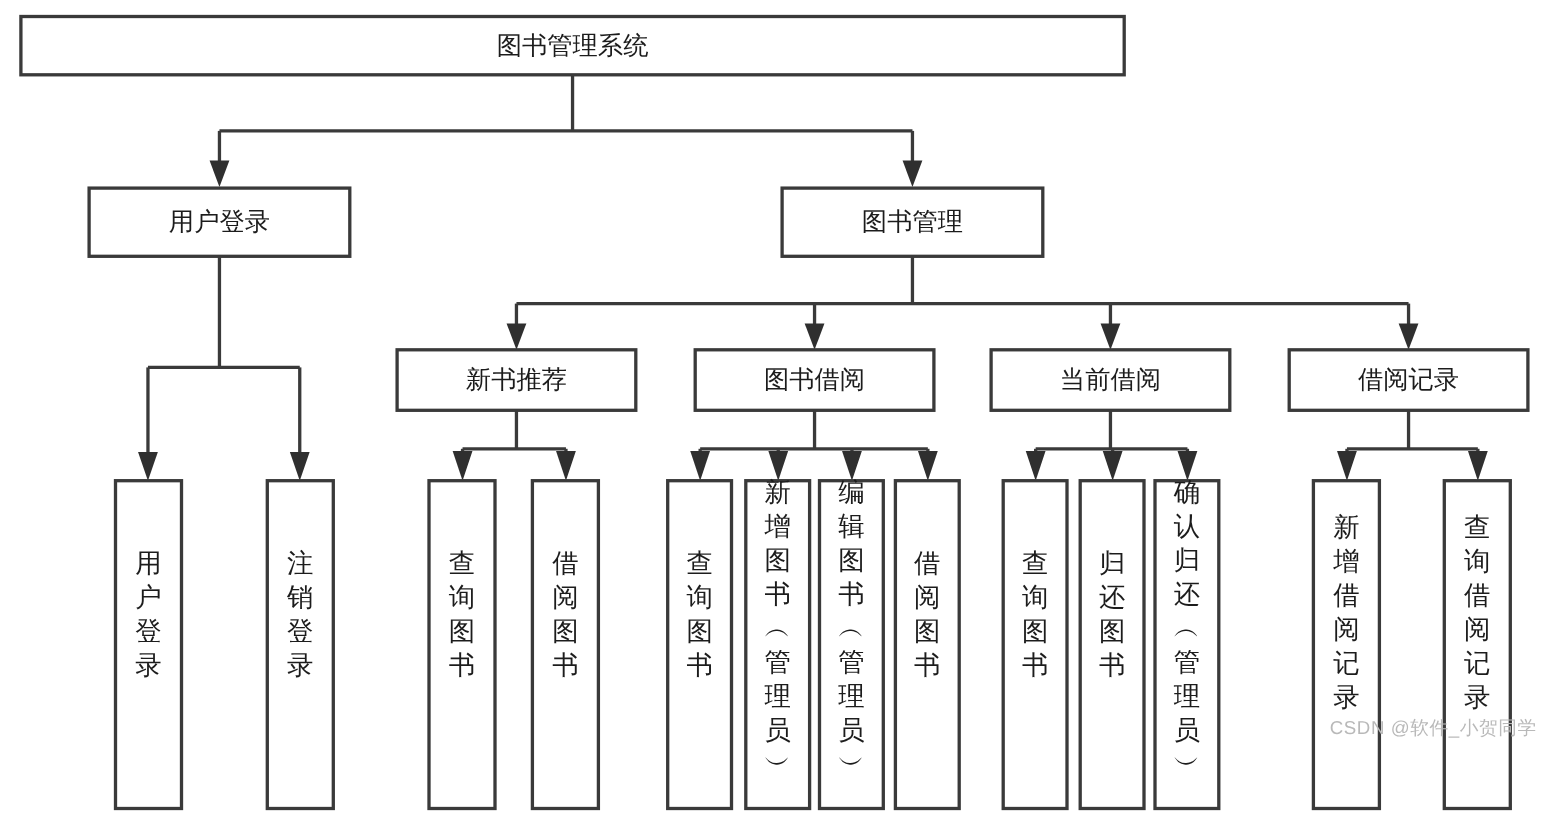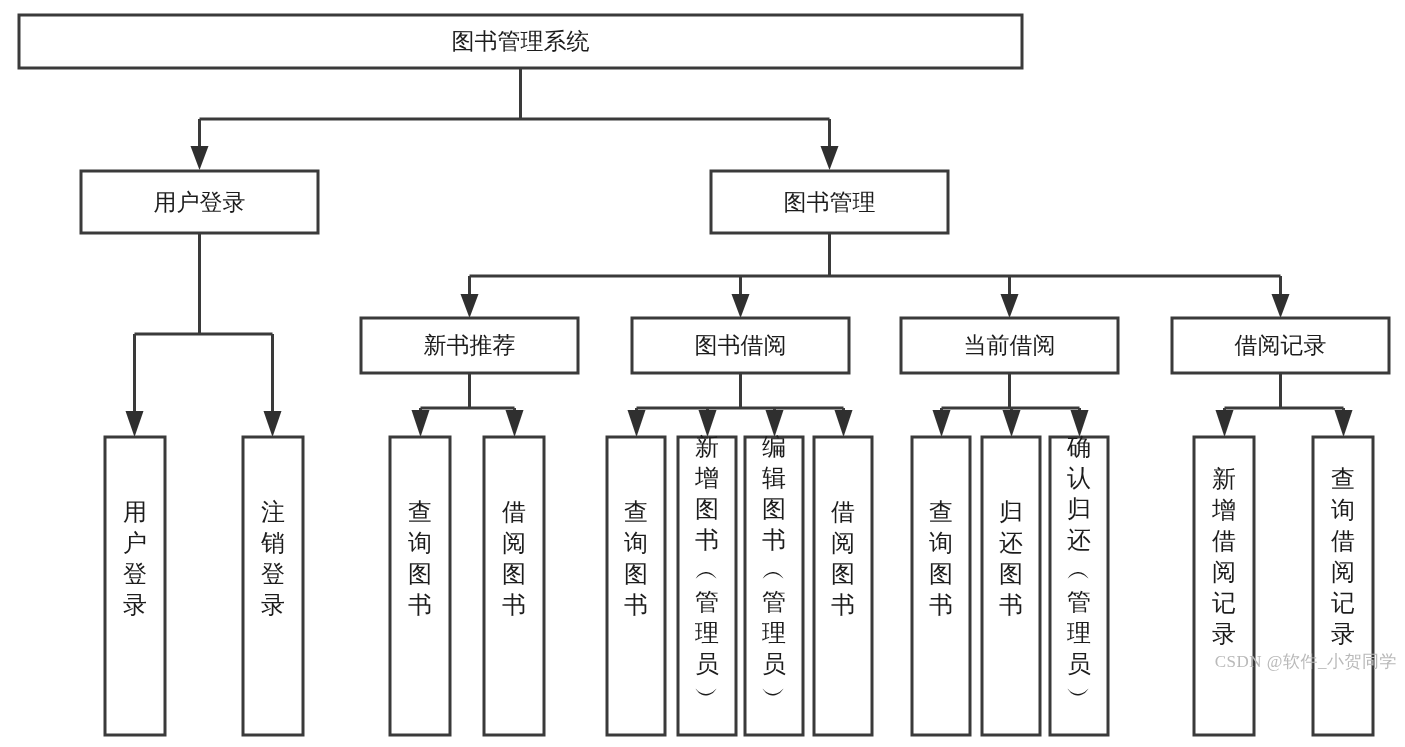--- a/index.html
+++ b/index.html
@@ -54,21 +54,21 @@
   .node-label-v {
     font-family: "DejaVu Sans", "Liberation Sans", sans-serif;
     font-size: 24px;
     fill: #1c1c1c;
     text-anchor: middle;
   }
   .watermark-text {
     position: absolute;
     right: 8px;
     bottom: 6px;
-    font-family: Liberation Serif, serif;
+    font-family: Liberation Sans, sans-serif;
     font-size: 17px;
     color: #b9b9b9;
     letter-spacing: 0.5px;
     white-space: nowrap;
     pointer-events: none;
   }
 </style>
 </head>
 <body>
 

